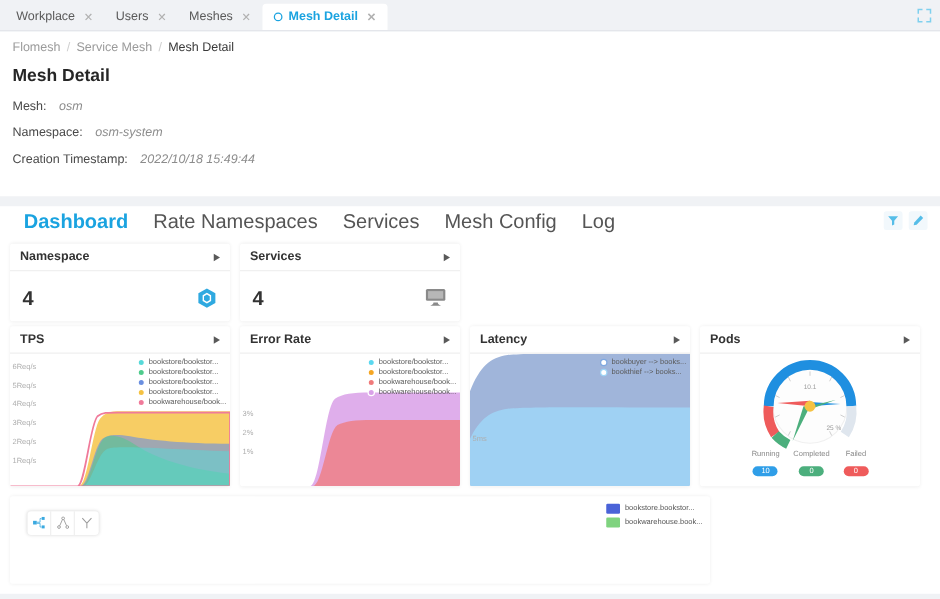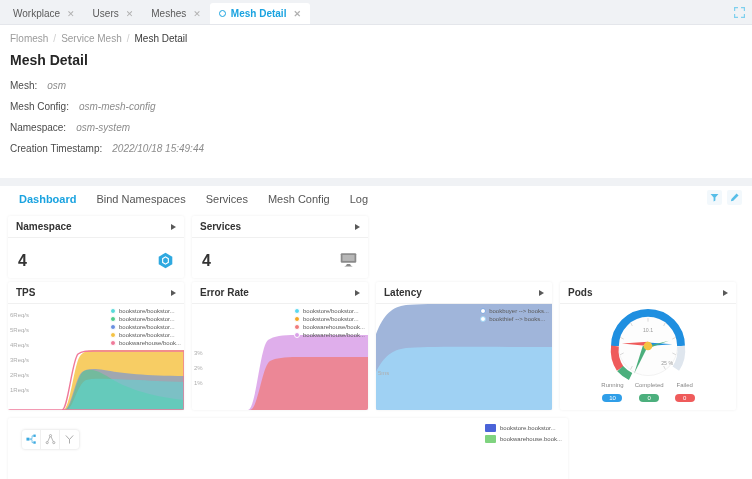--- a/index.html
+++ b/index.html
@@ -87,21 +87,21 @@
     padding: 0 8px 8px 8px;
   }
   .subtabs {
     display: flex; align-items: center;
     height: 26px;
     position: relative;
     padding-left: 2px;
     gap: 2px;
   }
   .subtab {
-    font-size: 11px;
+    font-size: 16px;
     color: #555;
     padding: 3px 9px;
     border-radius: 3px;
     white-space: nowrap;
   }
   .subtab.active { color: #1aa3e0; background: #fff; font-weight: bold; }
   .subtab-actions {
     position: absolute; right: 2px; top: 4px;
     display: flex; gap: 5px;
   }
@@ -264,38 +264,34 @@
 </div>
 
 <div class="headpanel">
   <div class="page-title">Mesh Detail</div>
 
   <div class="field">
     <span class="lbl">Mesh:</span>
     <span class="val">osm</span>
   </div>
   <div class="field">
-    <span class="lbl">Mesh Config:</span>
-    <span class="val">osm-mesh-config</span>
-  </div>
-  <div class="field">
     <span class="lbl">Namespace:</span>
     <span class="val">osm-system</span>
   </div>
   <div class="field">
     <span class="lbl">Creation Timestamp:</span>
     <span class="val">2022/10/18 15:49:44</span>
   </div>
 </div>
 
 <div class="panel">
 
   <div class="subtabs">
     <div class="subtab active">Dashboard</div>
-    <div class="subtab">Bind Namespaces</div>
+    <div class="subtab">Rate Namespaces</div>
     <div class="subtab">Services</div>
     <div class="subtab">Mesh Config</div>
     <div class="subtab">Log</div>
 
     <div class="subtab-actions">
       <div class="act-btn">
         <svg width="9" height="9" viewBox="0 0 10 10">
           <path d="M0.6 1h8.8L6 5v3.4L4 9.4V5z" fill="#55bde8"></path>
         </svg>
       </div>

